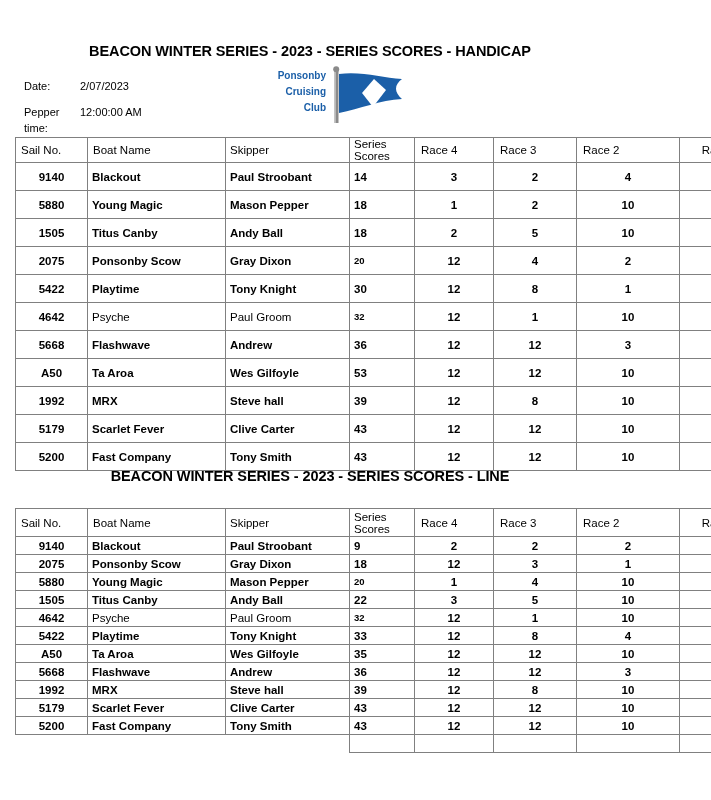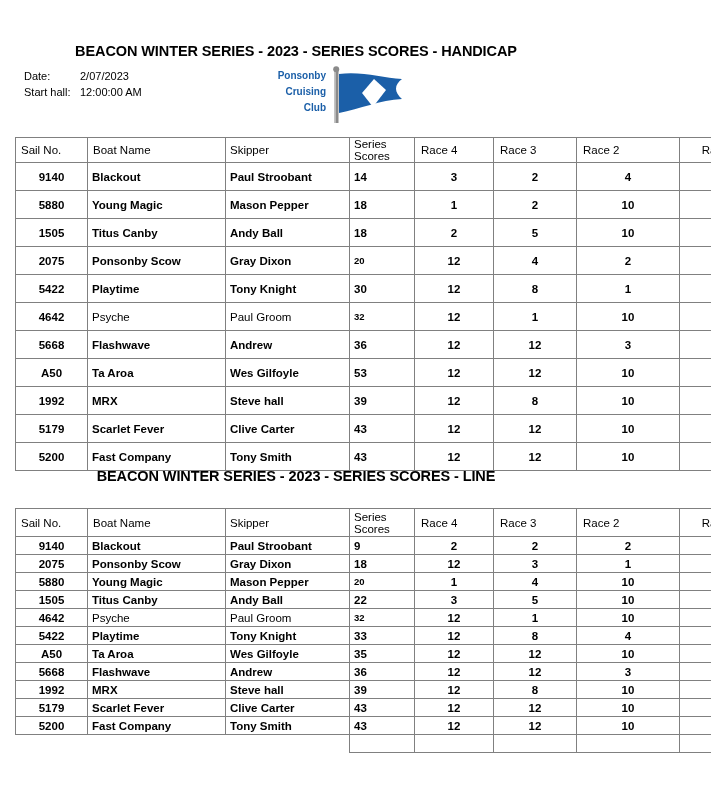--- a/index.html
+++ b/index.html
@@ -19,40 +19,41 @@
 
   .page {
     position: relative;
     width: 711px;
     height: 800px;
   }
 
   
   .report-title {
     position: absolute;
-    left: 0;
+    left: 14px;
     width: 592px;
     text-align: center;
     font-size: 14.5px;
     font-weight: bold;
     letter-spacing: -0.1px;
     white-space: nowrap;
   }
   #title-handicap { top: 43px; }
   #title-line { top: 468px; }
 
   .meta {
     position: absolute;
     left: 24px;
     top: 68px;
     font-size: 11px;
     line-height: 16px;
   }
   .meta-row {
     display: flex;
+    margin-top: 10px;
   }
   .meta-label { width: 56px; }
   .meta-value { white-space: nowrap; text-align: right; }
 
   
   .logo {
     position: absolute;
     left: 240px;
     top: 66px;
     width: 175px;
@@ -132,21 +133,21 @@
 <div class="page">
 
   <div class="report-title" id="title-handicap">BEACON WINTER SERIES - 2023 - SERIES SCORES - HANDICAP</div>
 
   <div class="meta">
     <div class="meta-row">
       <span class="meta-label">Date:</span>
       <span class="meta-value">2/07/2023</span>
     </div>
     <div class="meta-row">
-      <span class="meta-label">Start hall:</span>
+      <span class="meta-label">Pepper time:</span>
       <span class="meta-value">12:00:00 AM</span>
     </div>
   </div>
 
   <div class="logo">
     <div class="logo-text">
       <div>Ponsonby</div>
       <div>Cruising</div>
       <div>Club</div>
     </div>

